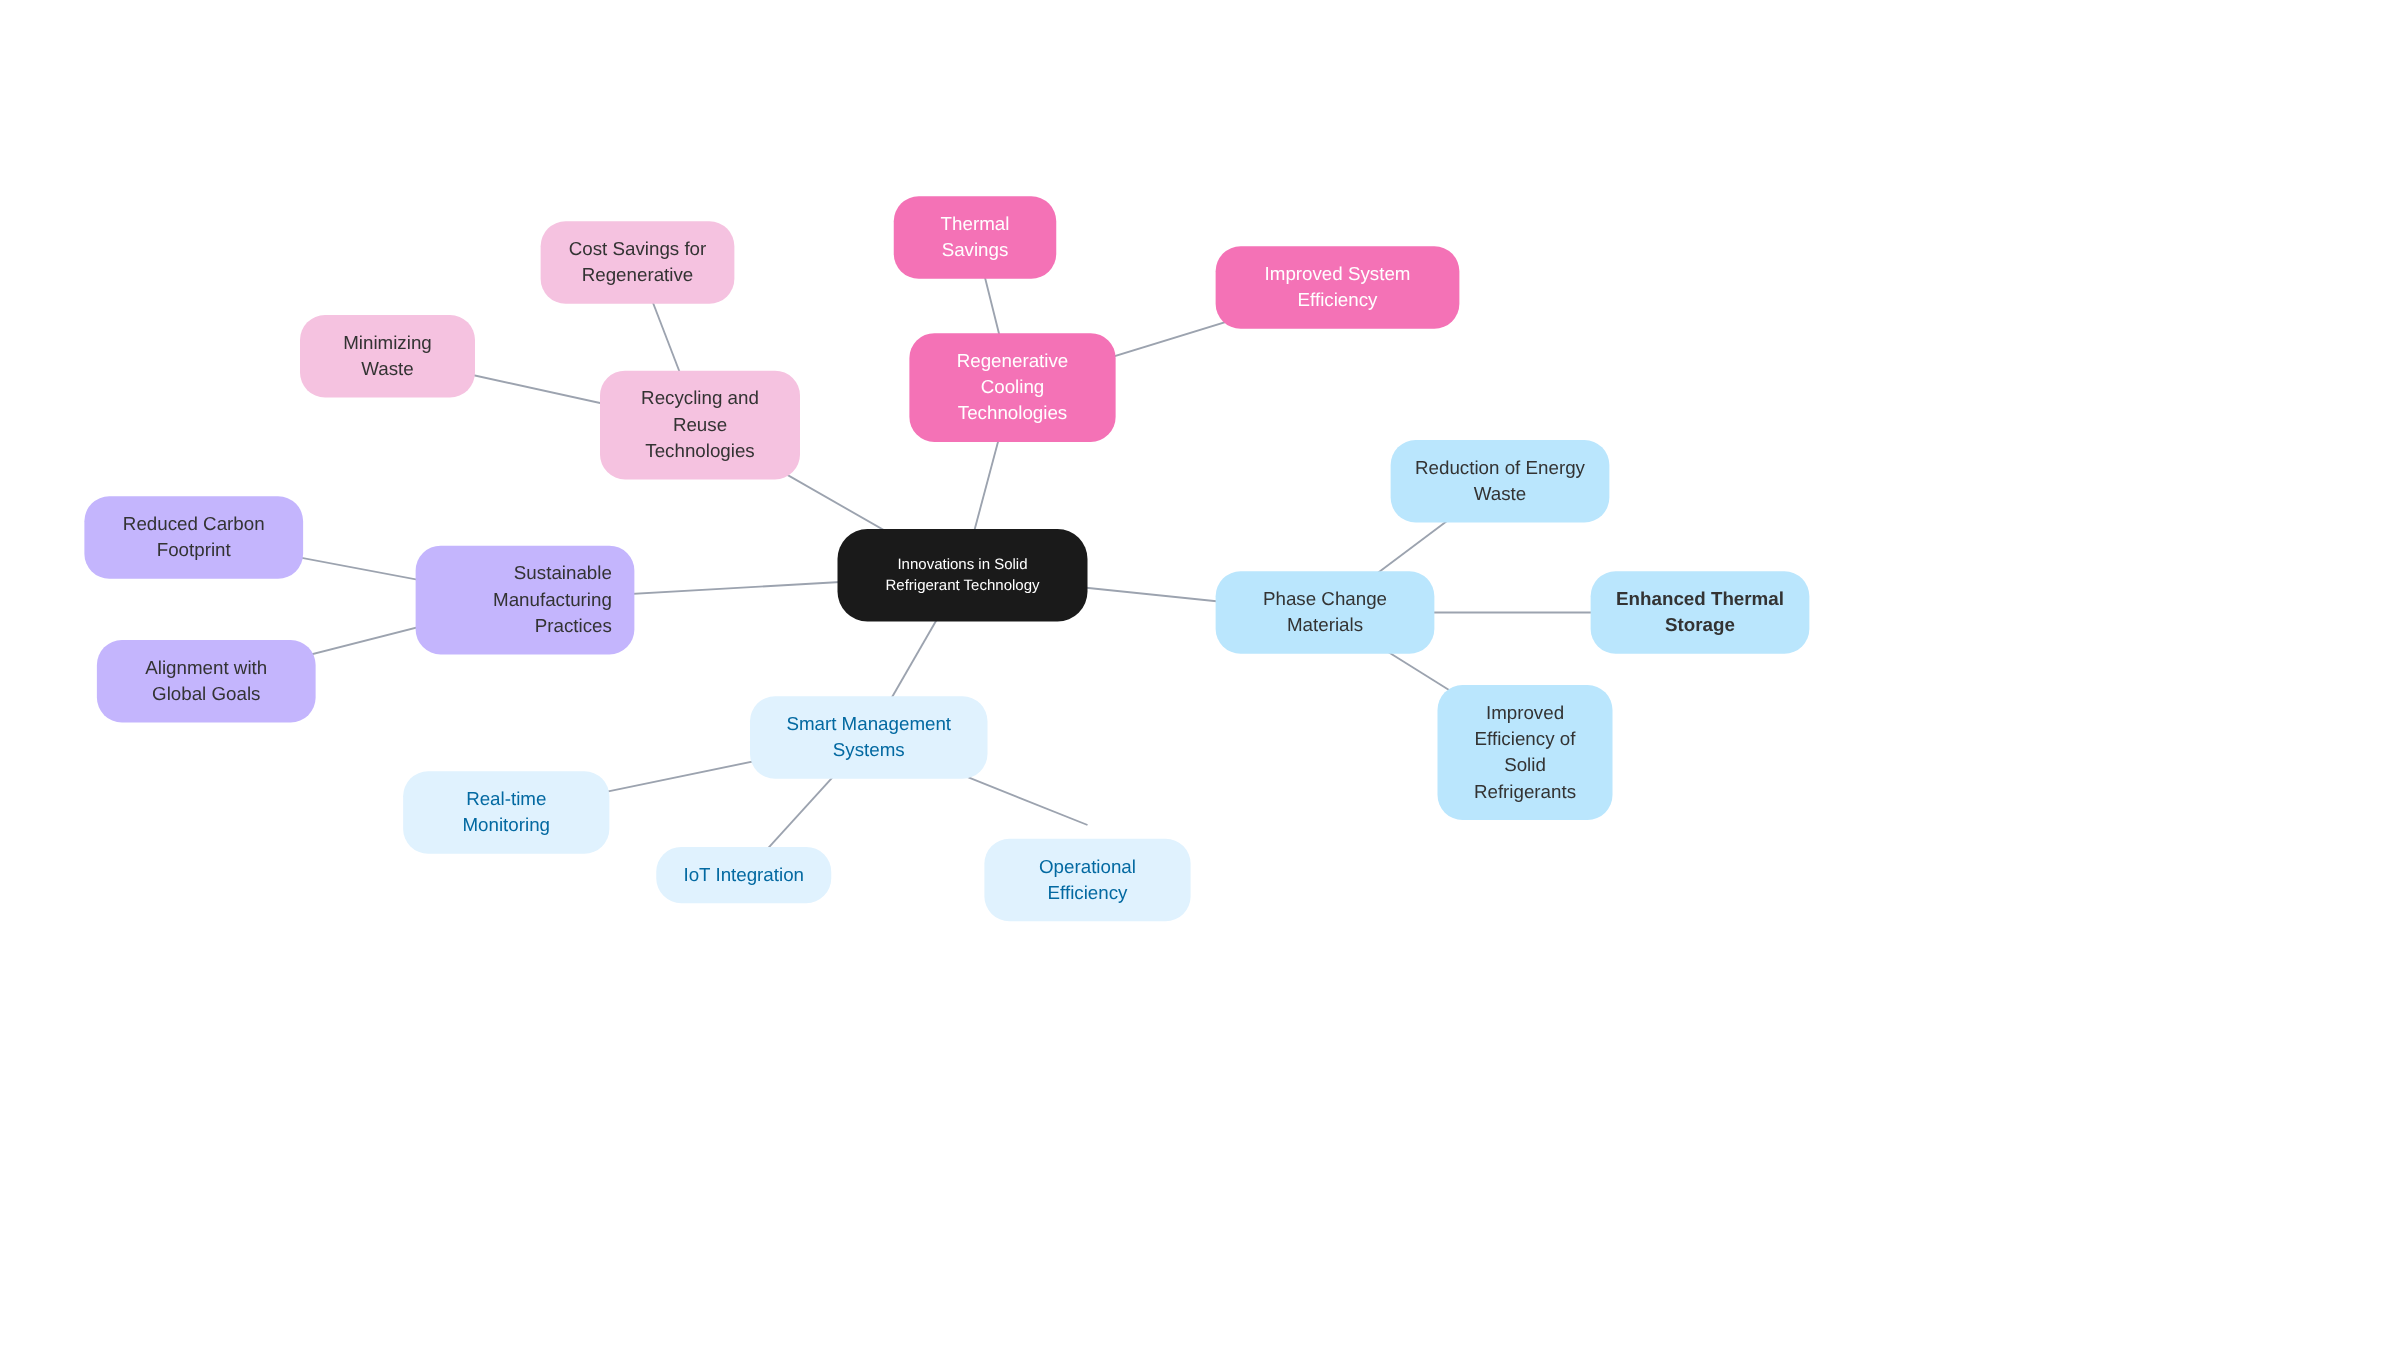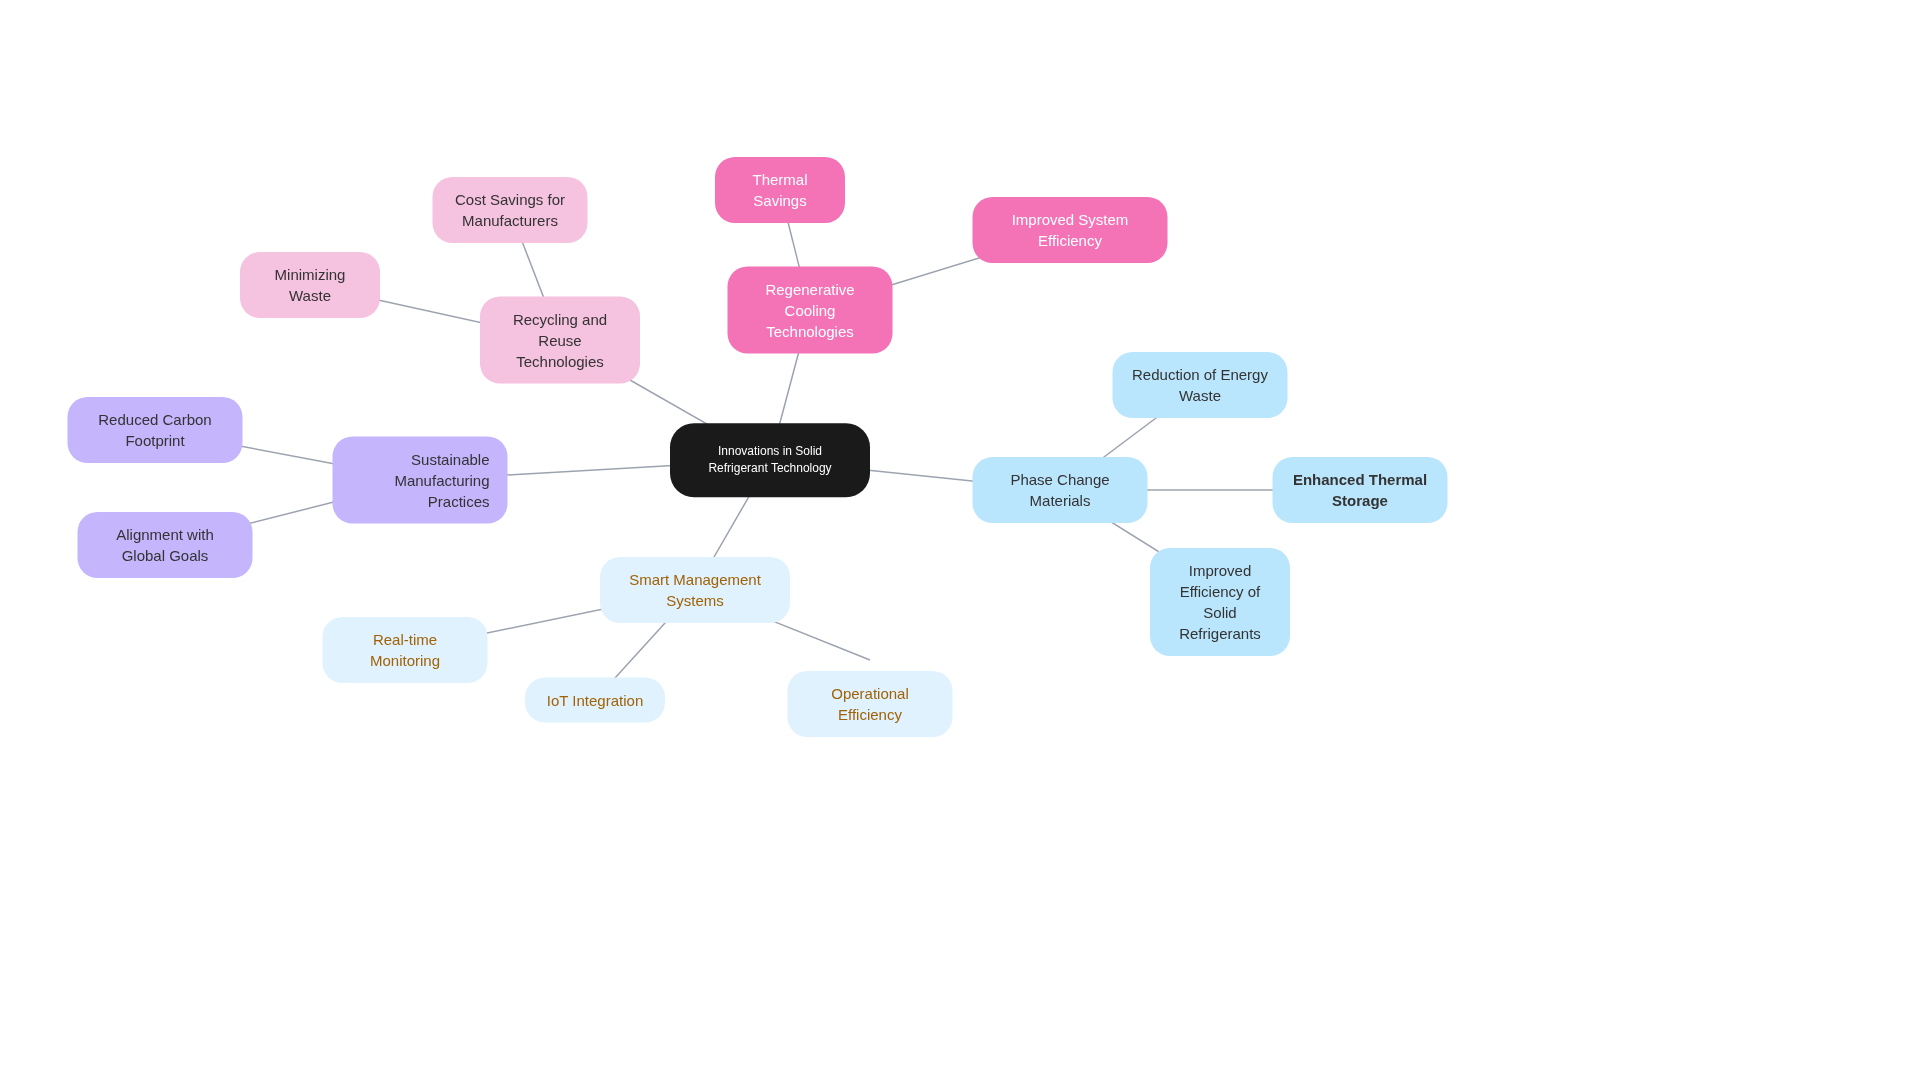--- a/index.html
+++ b/index.html
@@ -60,21 +60,21 @@
       color: #333;
       border: none;
     }
     .node-blue {
       background: #bae6fd;
       color: #333;
       border: none;
     }
     .node-blue-light {
       background: #e0f2fe;
-      color: #a16207;
+      color: #0369a1;
       border: none;
     }
   </style>
 </head>
 <body>
 
 <div id="mindmap-container">
   <svg id="connections">
       <line x1="770" y1="460" x2="560" y2="340" stroke="#9ca3af" stroke-width="1.5"></line>
       <line x1="560" y1="340" x2="510" y2="210" stroke="#9ca3af" stroke-width="1.5"></line>
@@ -90,21 +90,21 @@
       <line x1="1060" y1="490" x2="1360" y2="490" stroke="#9ca3af" stroke-width="1.5"></line>
       <line x1="1060" y1="490" x2="1220" y2="590" stroke="#9ca3af" stroke-width="1.5"></line>
       <line x1="770" y1="460" x2="695" y2="590" stroke="#9ca3af" stroke-width="1.5"></line>
       <line x1="695" y1="590" x2="405" y2="650" stroke="#9ca3af" stroke-width="1.5"></line>
       <line x1="695" y1="590" x2="595" y2="700" stroke="#9ca3af" stroke-width="1.5"></line>
       <line x1="695" y1="590" x2="870" y2="660" stroke="#9ca3af" stroke-width="1.5"></line>
     </svg>
   <div id="nodes-container">
       <div class="node node-center" style="left: 770px; top: 460px; width: 200px;">Innovations in Solid Refrigerant Technology</div>
       <div class="node node-pink-light" style="left: 560px; top: 340px; width: 160px;">Recycling and Reuse Technologies</div>
-      <div class="node node-pink-light" style="left: 510px; top: 210px; width: 155px;">Cost Savings for Manufacturers</div>
+      <div class="node node-pink-light" style="left: 510px; top: 210px; width: 155px;">Cost Savings for Regenerative</div>
       <div class="node node-pink-light" style="left: 310px; top: 285px; width: 140px;">Minimizing Waste</div>
       <div class="node node-pink-bright" style="left: 810px; top: 310px; width: 165px;">Regenerative Cooling Technologies</div>
       <div class="node node-pink-bright" style="left: 780px; top: 190px; width: 130px;">Thermal Savings</div>
       <div class="node node-pink-bright" style="left: 1070px; top: 230px; width: 195px;">Improved System Efficiency</div>
       <div class="node node-lavender" style="left: 420px; top: 480px; width: 175px; text-align: right;">Sustainable Manufacturing Practices</div>
       <div class="node node-lavender" style="left: 155px; top: 430px; width: 175px;">Reduced Carbon Footprint</div>
       <div class="node node-lavender" style="left: 165px; top: 545px; width: 175px;">Alignment with Global Goals</div>
       <div class="node node-blue" style="left: 1060px; top: 490px; width: 175px;">Phase Change Materials</div>
       <div class="node node-blue" style="left: 1200px; top: 385px; width: 175px;">Reduction of Energy Waste</div>
       <div class="node node-blue" style="left: 1360px; top: 490px; width: 175px; font-weight: bold;">Enhanced Thermal Storage</div>

